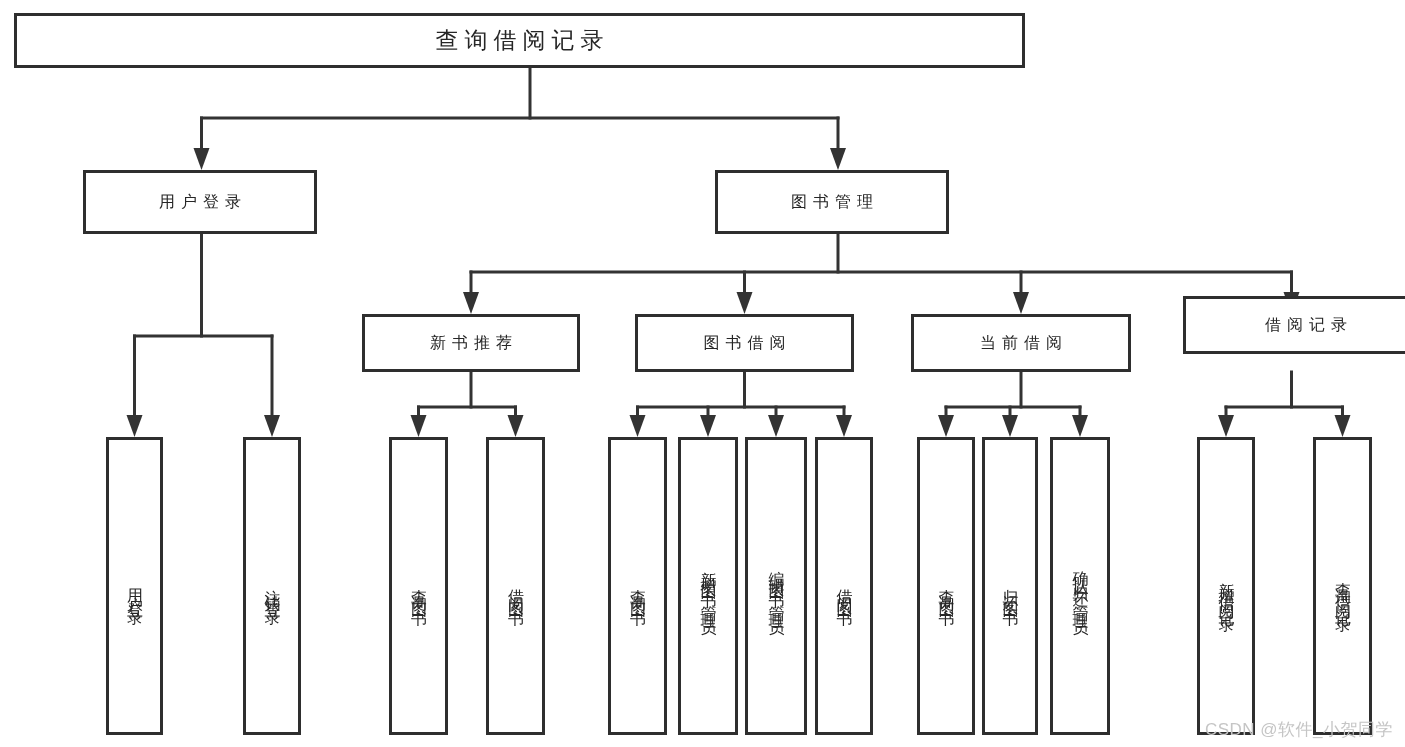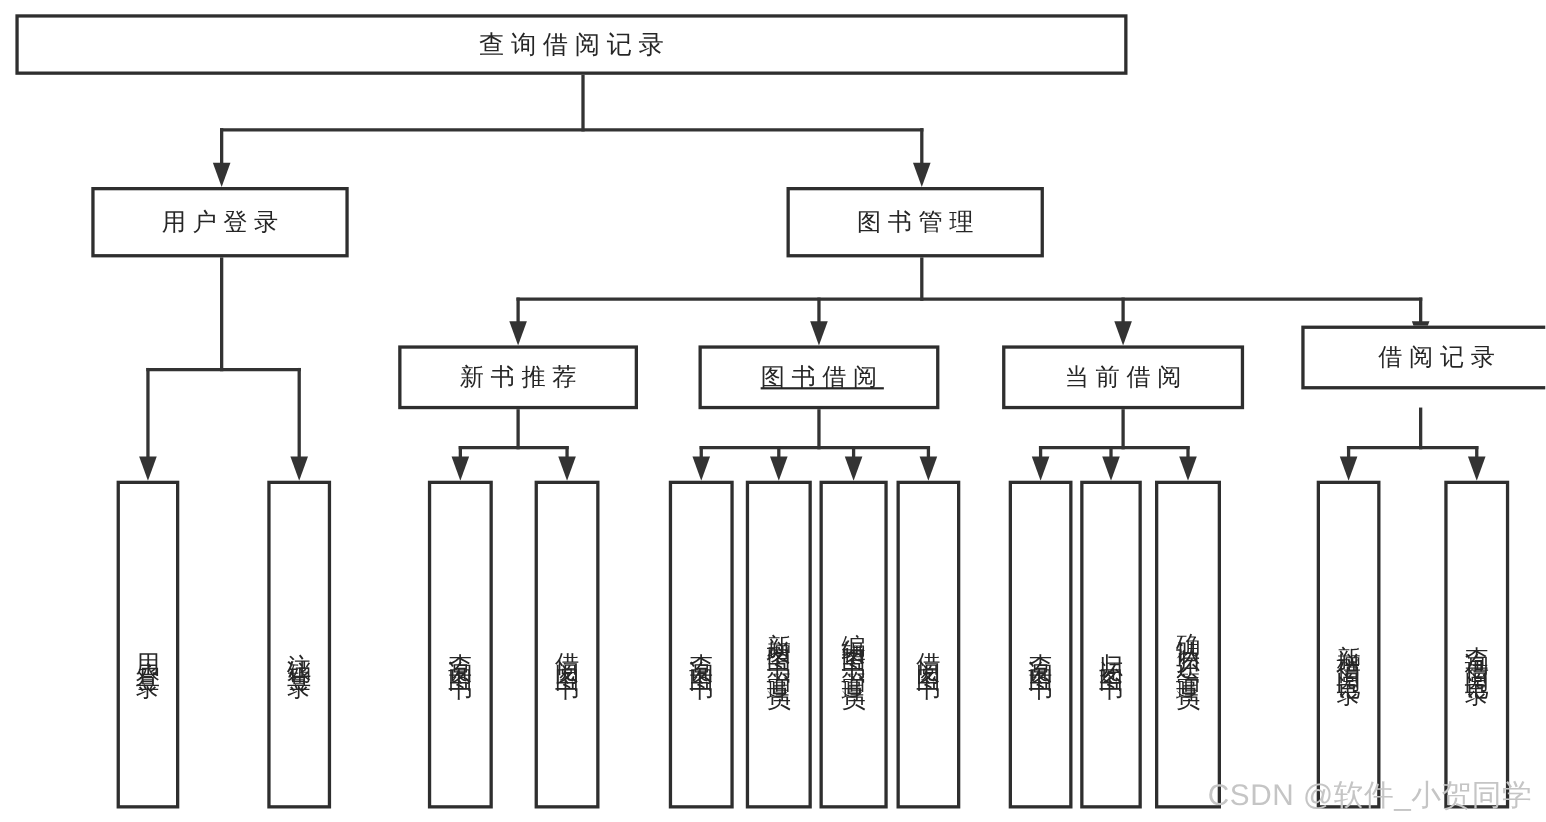--- a/index.html
+++ b/index.html
@@ -25,21 +25,21 @@
   }
   .node {
     position: absolute;
     box-sizing: border-box;
     background: var(--box-fill, #ffffff);
     border: 3px solid var(--box-border, #2e2e2e);
     display: flex;
     align-items: center;
     justify-content: center;
     color: var(--text, #262626);
-    font-size: 22px;
+    font-size: 16px;
     z-index: 2;
   }
   .node.lvl1 { font-size: 23px; }
   .node .lbl {
     letter-spacing: 6px;
     padding-left: 6px;
     white-space: nowrap;
   }
   .node.v .lbl {
     writing-mode: vertical-rl;
@@ -47,21 +47,21 @@
     letter-spacing: 7px;
     padding-left: 0;
     padding-top: 7px;
   }
   #watermark {
     position: absolute;
     right: 12px;
     bottom: 6px;
     z-index: 5;
     color: var(--wm, #c5c5c5);
-    font-size: 27px;
+    font-size: 17px;
     letter-spacing: 0.5px;
     white-space: nowrap;
     text-align: center;
   }
 </style>
 </head>
 <body>
 
 <div id="stage">
   <svg id="edges" xmlns="http://www.w3.org/2000/svg" viewBox="0 0 1405 747">
@@ -124,21 +124,21 @@
     </div>
     <div class="node" style="left: 83px; top: 170px; width: 234px; height: 64px;">
       <span class="lbl">用户登录</span>
     </div>
     <div class="node" style="left: 715px; top: 170px; width: 234px; height: 64px;">
       <span class="lbl">图书管理</span>
     </div>
     <div class="node" style="left: 362px; top: 314px; width: 218px; height: 58px;">
       <span class="lbl">新书推荐</span>
     </div>
-    <div class="node" style="left: 635px; top: 314px; width: 219px; height: 58px; text-decoration: underline;">
+    <div class="node" style="left: 635px; top: 314px; width: 219px; height: 58px;">
       <span class="lbl">图书借阅</span>
     </div>
     <div class="node" style="left: 911px; top: 314px; width: 220px; height: 58px; align-items: center;">
       <span class="lbl">当前借阅</span>
     </div>
     <div class="node" style="left: 1183px; top: 296px; width: 246px; height: 58px; text-align: center;">
       <span class="lbl">借阅记录</span>
     </div>
     <div class="node v" style="left: 106px; top: 437px; width: 57px; height: 298px;">
       <span class="lbl">用户登录</span>

